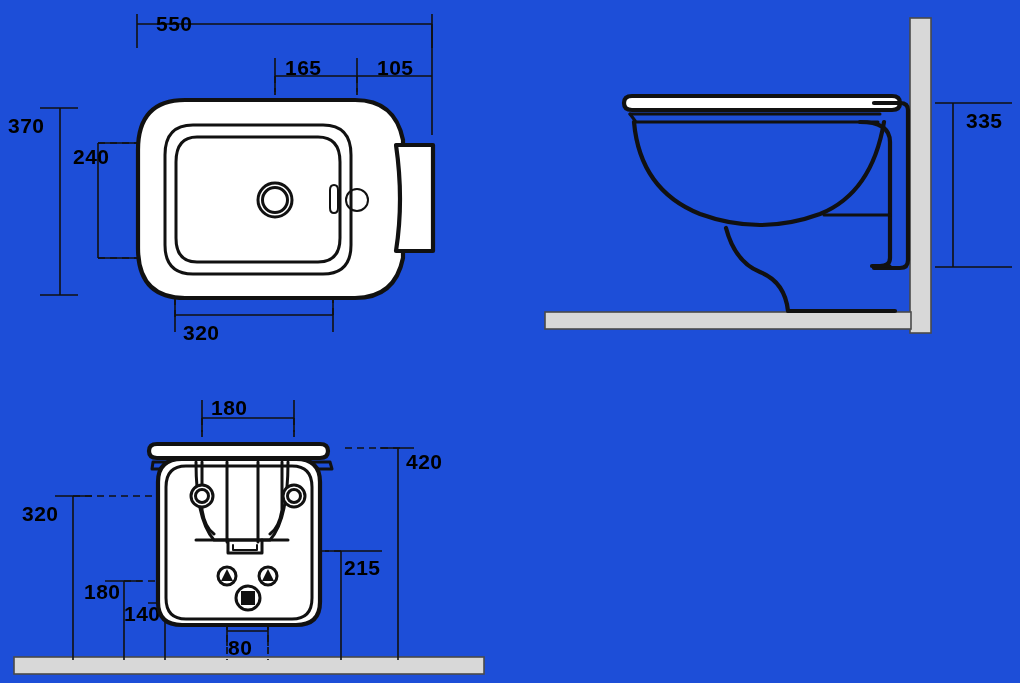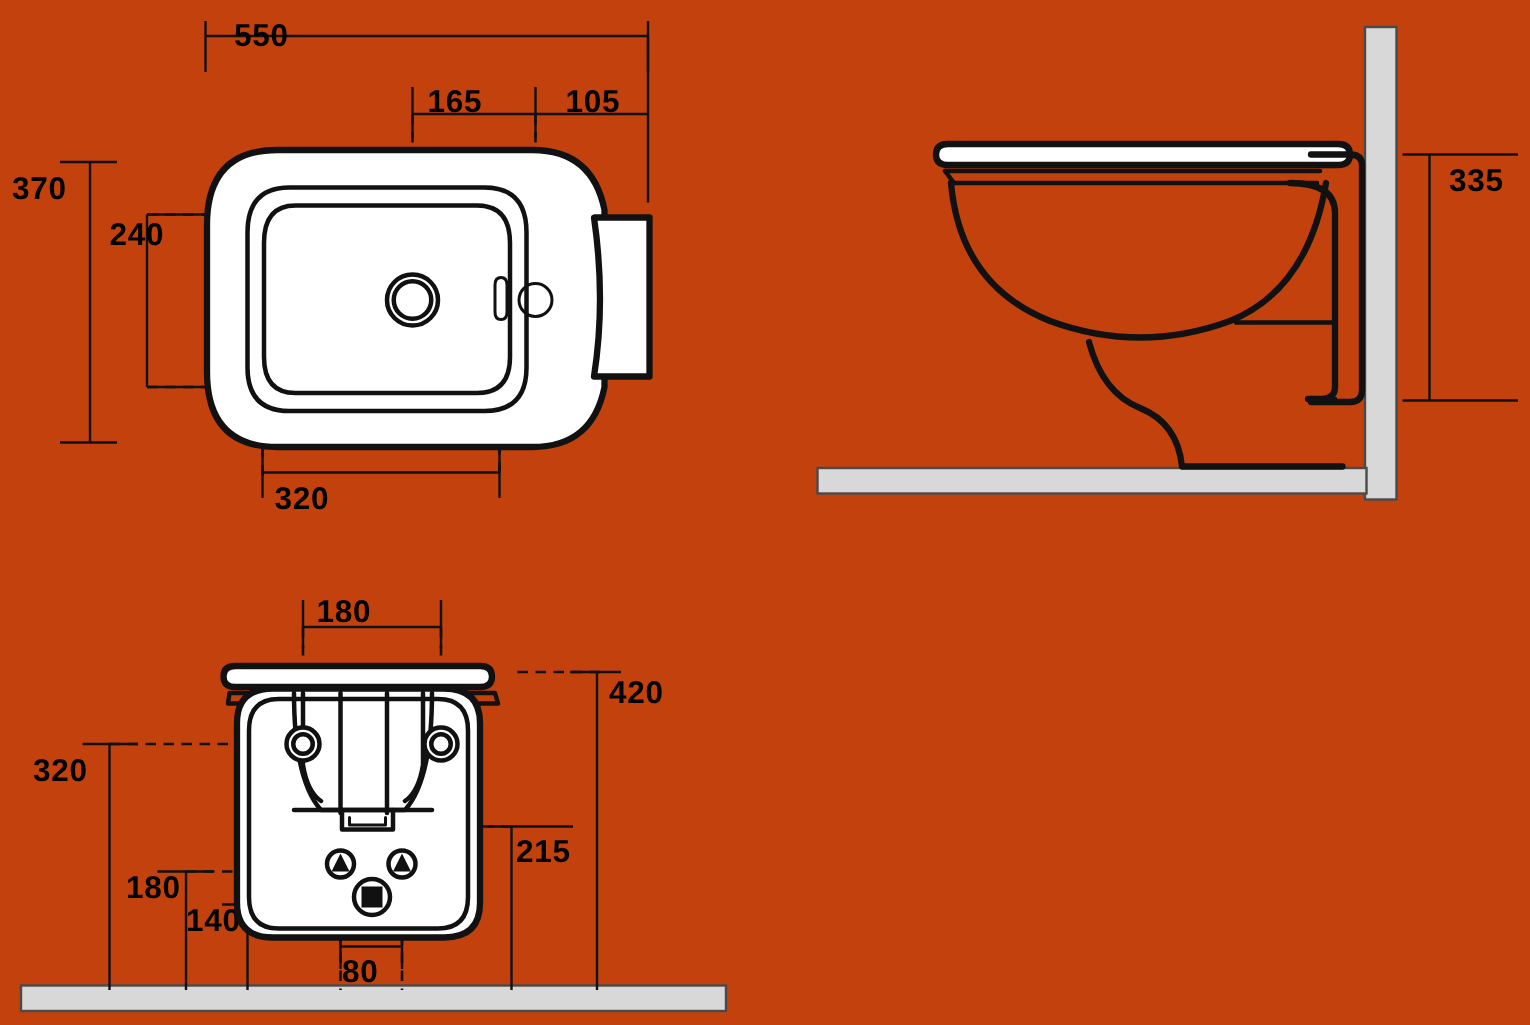--- a/index.html
+++ b/index.html
@@ -8,21 +8,21 @@
     padding: 0;
     background: #ffffff;
   }
   body {
     font-family: "Liberation Sans", sans-serif;
   }
   #sheet {
     position: relative;
     width: 1020px;
     height: 683px;
-    background: #c2410c;
+    background: #1d4ed8;
     overflow: hidden;
   }
   #sheet svg {
     position: absolute;
     left: 0;
     top: 0;
     width: 1020px;
     height: 683px;
   }
   .dim-text {

